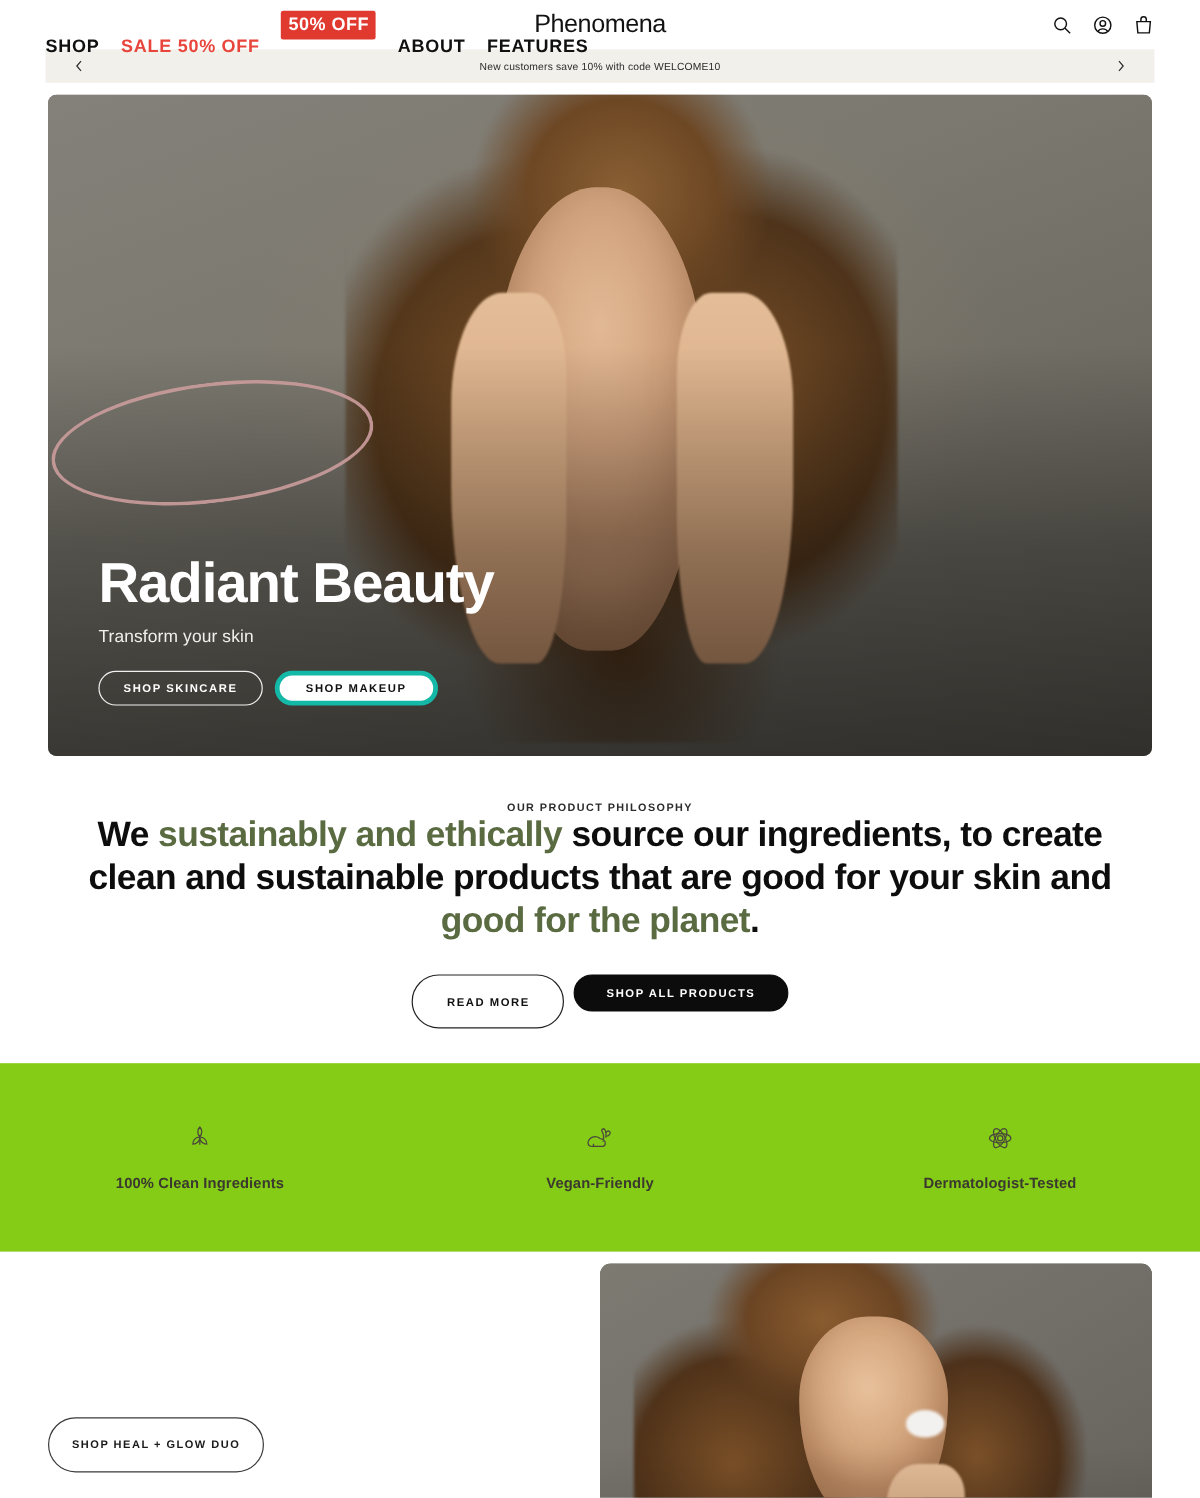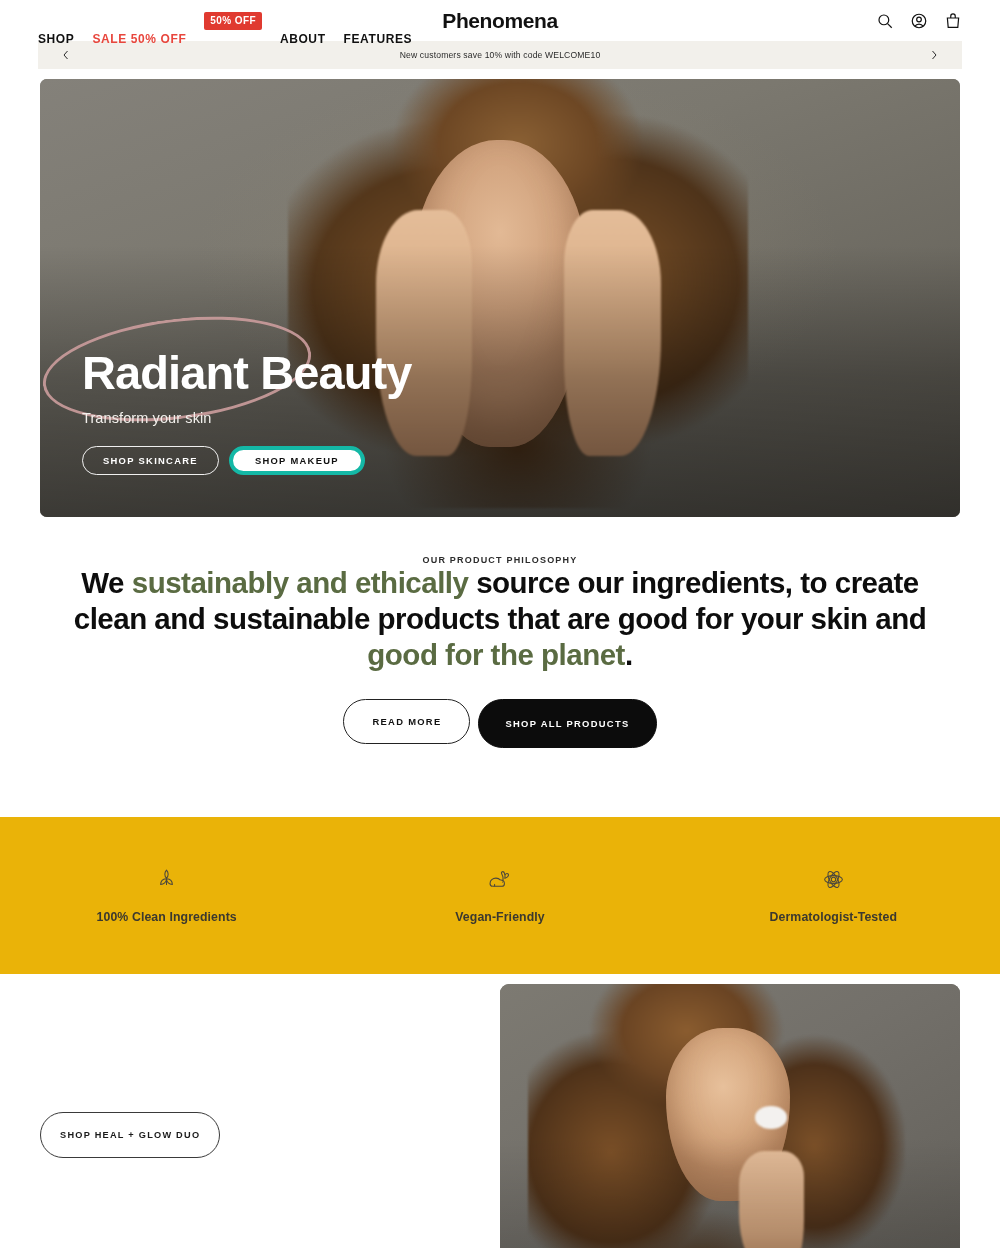--- a/index.html
+++ b/index.html
@@ -22,45 +22,45 @@
     background: #fff;
     position: relative;
   }
   .nav {
     display: flex;
     align-items: center;
     gap: 18px;
     flex: 0 0 auto;
   }
   .nav-link {
-    font-size: 12px;
+    font-size: 15px;
     font-weight: 700;
     letter-spacing: 0.6px;
     color: #111;
     text-decoration: none;
     white-space: nowrap;
     margin-top: 36px;
   }
   .nav-link.sale { color: #e8463d; }
   .sale-badge {
     background: #e03a30;
     color: #fff;
-    font-size: 10px;
+    font-size: 15px;
     font-weight: 700;
     letter-spacing: 0.4px;
     padding: 3px 6px 4px 6px;
     border-radius: 2px;
     white-space: nowrap;
   }
   .brand {
     position: absolute;
     left: 0; right: 0;
     text-align: center;
     font-size: 21px;
-    font-weight: 700;
+    font-weight: 400;
     letter-spacing: -0.4px;
     pointer-events: none;
   }
   .header-icons {
     margin-left: auto;
     display: flex;
     align-items: center;
     gap: 16px;
     z-index: 2;
   }
@@ -81,21 +81,21 @@
     text-align: center;
     font-size: 8.6px;
     letter-spacing: 0.15px;
     color: #2b2b2b;
   }
   .chev { width: 12px; height: 12px; color: #2b2b2b; cursor: pointer; flex: 0 0 auto; }
 
   
   .hero {
     margin: 10px 40px 0 40px;
-    height: 438px;
+    height: 551px;
     border-radius: 7px;
     position: relative;
     overflow: hidden;
     background: #6f6d64;
   }
   .hero-photo { position: absolute; inset: 0; }
   .hp-bg {
     position: absolute; inset: 0;
     background:
       radial-gradient(ellipse 50% 60% at 52% 40%, rgba(150,140,120,.35), rgba(0,0,0,0) 70%),
@@ -202,28 +202,28 @@
     margin-top: 26px;
     display: flex;
     justify-content: center;
     gap: 8px;
   }
   .btn-outline-dark {
     height: 45px; padding: 0 28px;
     border: 1px solid #222; background: #fff; color: #111;
   }
   .btn-dark {
-    height: 49px; padding: 0 26px;
+    height: 31px; padding: 0 26px;
     background: #0c0c0c; color: #fff; border: 1px solid #0c0c0c;
   }
 
   
   .features {
-    margin-top: 69px;
-    background: #eab308;
+    margin-top: 29px;
+    background: #84cc16;
     height: 157px;
     display: flex;
     align-items: center;
   }
   .feature {
     flex: 1;
     display: flex;
     flex-direction: column;
     align-items: center;
     gap: 17px;

